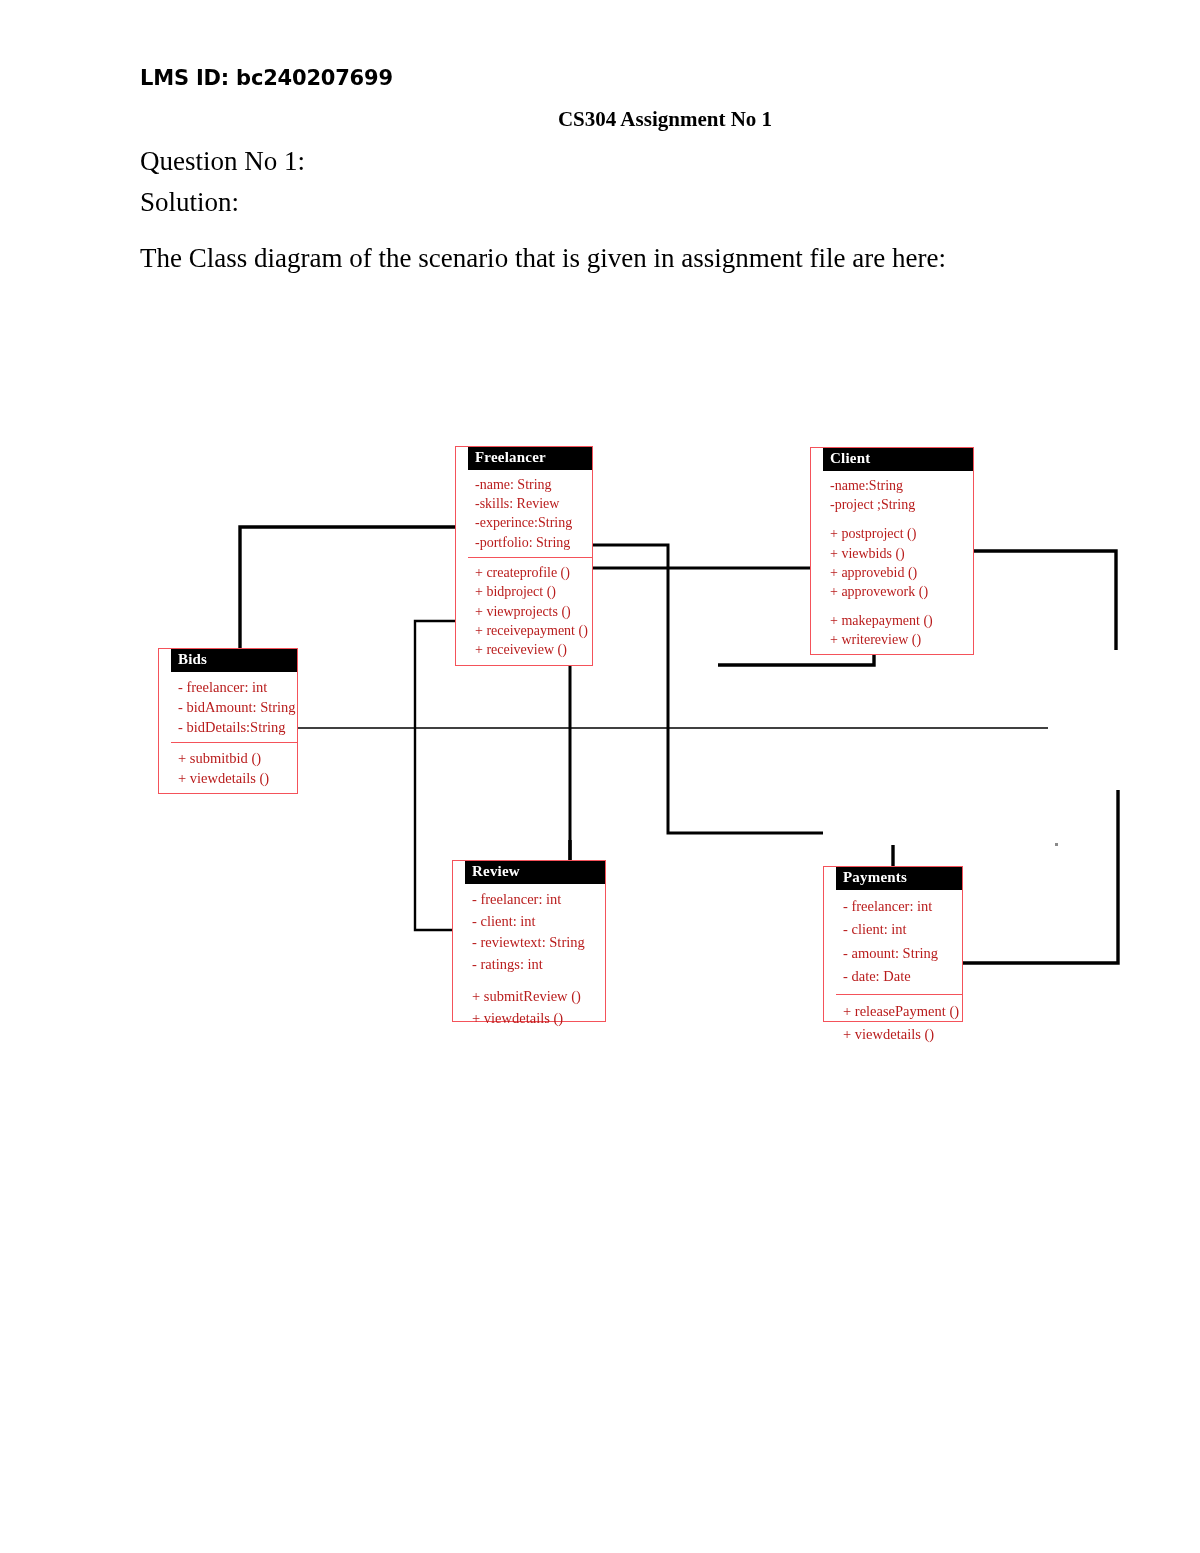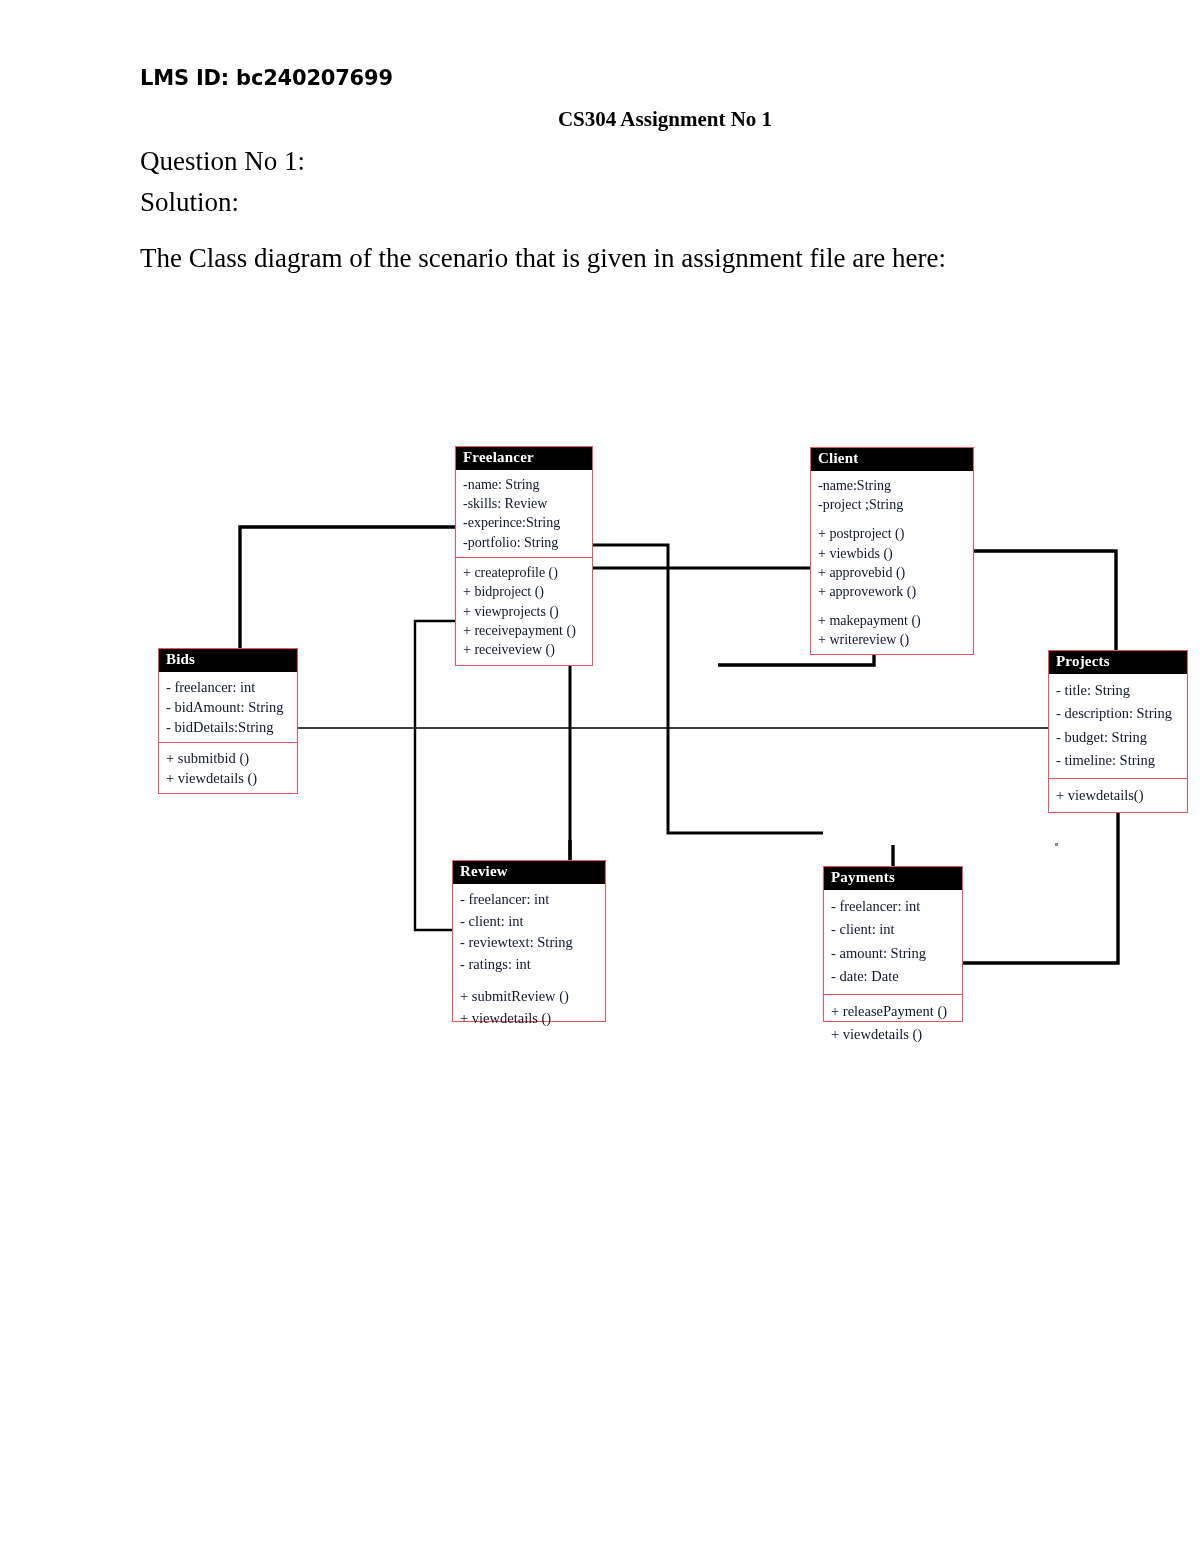--- a/index.html
+++ b/index.html
@@ -73,20 +73,21 @@
     width: 1200px; height: 1553px;
   }
 
   
   .uml-class {
     position: absolute;
     background: #ffffff;
     border: 1.5px solid #f4525a;
     box-sizing: border-box;
     z-index: 5;
+    padding-left: 12px;
   }
   .uml-title {
     background: #000000;
     color: #ffffff;
     font-family: "Liberation Serif", serif;
     font-weight: bold;
     font-size: 15px;
     padding: 3px 0 4px 7px;
     line-height: 1.05;
     letter-spacing: 0.2px;
@@ -95,21 +96,21 @@
     padding: 5px 0 5px 7px;
   }
   .uml-attrs {
     border-bottom: 1.5px solid #f4525a;
   }
   .uml-row {
     font-family: "Liberation Serif", serif;
     font-size: 14.5px;
     line-height: 1.38;
     white-space: nowrap;
-    color: #0f172a;
+    color: #b91c1c;
   }
   .uml-nosplit .uml-attrs { border-bottom: none; }
   .uml-gap { height: 9px; }
 
   
   #class-freelancer { left: 455px; top: 446px; width: 138px; }
   #class-client     { left: 810px; top: 447px; width: 164px; }
   #class-bids       { left: 158px; top: 648px; width: 140px; }
   #class-projects   { left: 1048px; top: 650px; width: 140px; }
   #class-review     { left: 452px; top: 860px; width: 154px; height: 162px; }
@@ -212,32 +213,20 @@
       <div class="uml-row">- freelancer: int</div>
       <div class="uml-row">- bidAmount: String</div>
       <div class="uml-row">- bidDetails:String</div>
     </div>
     <div class="uml-section">
       <div class="uml-row">+ submitbid ()</div>
       <div class="uml-row">+ viewdetails ()</div>
     </div>
   </div>
 
-  <div class="uml-class" id="class-projects">
-    <div class="uml-title">Projects</div>
-    <div class="uml-section uml-attrs">
-      <div class="uml-row">- title: String</div>
-      <div class="uml-row">- description: String</div>
-      <div class="uml-row">- budget: String</div>
-      <div class="uml-row">- timeline: String</div>
-    </div>
-    <div class="uml-section">
-      <div class="uml-row">+ viewdetails()</div>
-    </div>
-  </div>
 
   <div class="uml-class uml-nosplit" id="class-review">
     <div class="uml-title">Review</div>
     <div class="uml-section uml-attrs">
       <div class="uml-row">- freelancer: int</div>
       <div class="uml-row">- client: int</div>
       <div class="uml-row">- reviewtext: String</div>
       <div class="uml-row">- ratings: int</div>
     </div>
     <div class="uml-section">

